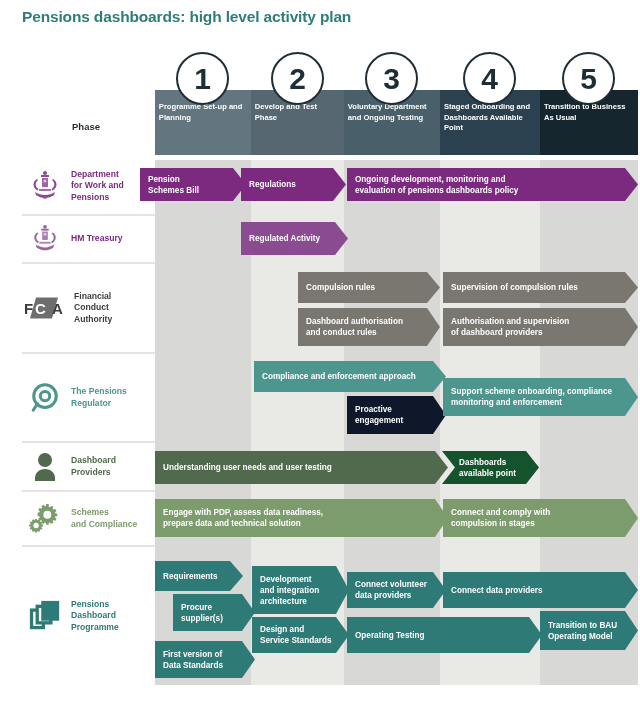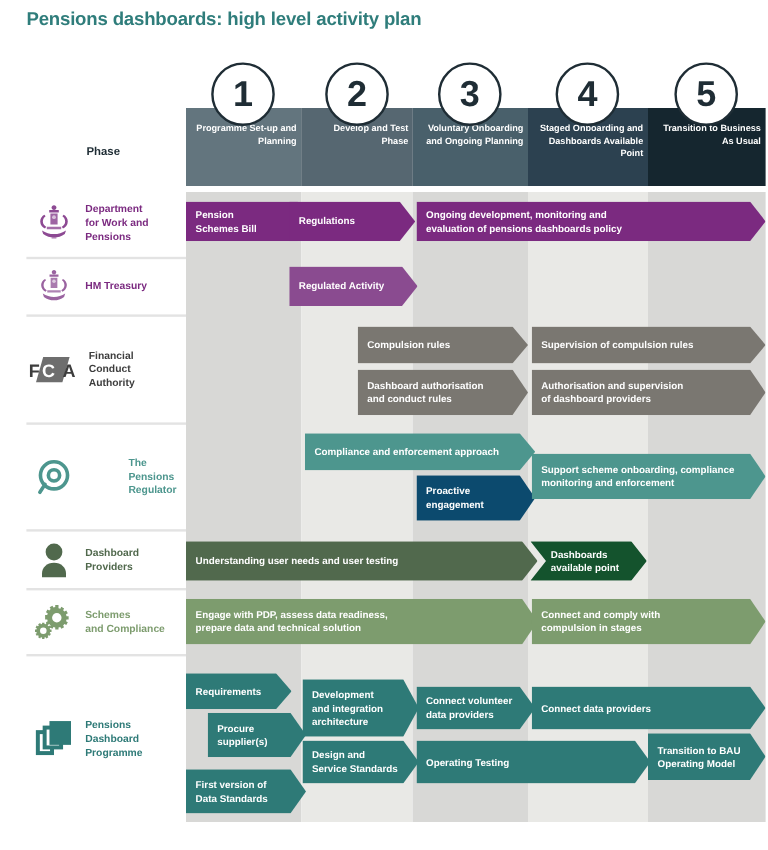--- a/index.html
+++ b/index.html
@@ -23,21 +23,21 @@
     position:absolute;left:22px;top:121px;width:128px;
     text-align:center;font-size:9.5px;font-weight:bold;color:#1f2d35;
   }
   .colhead{
     position:absolute;top:90px;height:65px;
     display:flex;align-items:flex-start;justify-content:center;
     box-sizing:border-box;padding-top:12px;
   }
   .colhead span{
     color:#ffffff;font-size:7.6px;font-weight:bold;line-height:10.5px;
-    text-align:right;display:block;width:92%;
+    text-align:left;display:block;width:92%;
   }
   .circle{
     position:absolute;top:52px;width:53px;height:53px;border-radius:50%;
     background:#ffffff;border:2.5px solid #1f2d35;
     display:flex;align-items:center;justify-content:center;
     box-sizing:border-box;z-index:6;
   }
   .circle b{font-size:30px;font-weight:bold;color:#1f2d35;line-height:1;}
 
   
@@ -88,21 +88,21 @@
 
   <div class="phase-label">Phase</div>
 
   <div class="colhead" style="left:155px;width:96px;background:#63757e;">
     <span>Programme Set-up and Planning</span>
   </div>
   <div class="colhead" style="left:251px;width:93px;background:#566771;">
     <span>Develop and Test Phase</span>
   </div>
   <div class="colhead" style="left:344px;width:96px;background:#49606b;">
-    <span>Voluntary Onboarding and Ongoing Planning</span>
+    <span>Voluntary Department and Ongoing Testing</span>
   </div>
   <div class="colhead" style="left:440px;width:100px;background:#2c4150;">
     <span>Staged Onboarding and Dashboards Available Point</span>
   </div>
   <div class="colhead" style="left:540px;width:98px;background:#15262f;">
     <span>Transition to Business As Usual</span>
   </div>
 
   <div class="circle" style="left:176px;">
     <b>1</b>
@@ -177,21 +177,21 @@
   <div class="sep" style="top:352px;"></div>
 
   <div class="rowlabel" style="top:354px;height:87px;">
     <div class="icon-wrap">
       <svg width="32" height="32" viewBox="0 0 34 34" aria-hidden="true">
         <circle cx="17" cy="15" r="12" fill="none" stroke="#4d968e" stroke-width="3.2"></circle>
         <circle cx="17" cy="15" r="5" fill="none" stroke="#4d968e" stroke-width="3.2"></circle>
         <path d="M9 23 L4.5 30" stroke="#4d968e" stroke-width="3.2" stroke-linecap="round"></path>
       </svg>
     </div>
-    <div class="ltext" style="color:#4d968e;white-space:pre-line;margin-left:36px;">The Pensions
+    <div class="ltext" style="color:#4d968e;white-space:pre-line;">The Pensions
 Regulator</div>
   </div>
   <div class="sep" style="top:441px;"></div>
 
   <div class="rowlabel" style="top:443px;height:47px;">
     <div class="icon-wrap">
       <svg width="26" height="30" viewBox="0 0 26 30" aria-hidden="true">
         <circle cx="13" cy="8" r="7" fill="#51694d"></circle>
         <path d="M13 17c-6 0-10 4-10 9v3h20v-3c0-5-4-9-10-9z" fill="#51694d"></path>
       </svg>
@@ -225,21 +225,21 @@
         <rect x="8" y="6" width="18" height="21" fill="#2e7a77"></rect>
         <rect x="11.5" y="9.5" width="11" height="14" fill="#ffffff"></rect>
         <rect x="14" y="2" width="19" height="21" fill="#2e7a77"></rect>
       </svg>
     </div>
     <div class="ltext" style="color:#2e7a77;white-space:pre-line;">Pensions
 Dashboard
 Programme</div>
   </div>
 
-  <div class="chev arrow" style="left:155px;top:168px;width:106px;height:33px;background:#7b2a80;">
+  <div class="chev arrow" style="left:140px;top:168px;width:106px;height:33px;background:#7b2a80;">
     <div class="ctext" style="white-space:pre-line;">Pension
 Schemes Bill</div>
   </div>
   <div class="chev arrow" style="left:241px;top:168px;width:105px;height:33px;background:#7b2a80;">
     <div class="ctext" style="white-space:pre-line;">Regulations</div>
   </div>
   <div class="chev arrow" style="left:347px;top:168px;width:291px;height:33px;background:#7b2a80;">
     <div class="ctext" style="white-space:pre-line;">Ongoing development, monitoring and
 evaluation of pensions dashboards policy</div>
   </div>
@@ -259,21 +259,21 @@
 and conduct rules</div>
   </div>
   <div class="chev arrow" style="left:443px;top:308px;width:195px;height:38px;background:#7a7771;">
     <div class="ctext" style="white-space:pre-line;">Authorisation and supervision
 of dashboard providers</div>
   </div>
 
   <div class="chev arrow" style="left:254px;top:361px;width:192px;height:31px;background:#4d968e;">
     <div class="ctext" style="white-space:pre-line;">Compliance and enforcement approach</div>
   </div>
-  <div class="chev arrow" style="left:347px;top:396px;width:99px;height:38px;background:#0c4a6e;">
+  <div class="chev arrow" style="left:347px;top:396px;width:99px;height:38px;background:#0f172a;">
     <div class="ctext" style="white-space:pre-line;">Proactive
 engagement</div>
   </div>
   <div class="chev arrow" style="left:443px;top:378px;width:195px;height:38px;background:#4d968e;">
     <div class="ctext" style="white-space:pre-line;">Support scheme onboarding, compliance
 monitoring and enforcement</div>
   </div>
 
   <div class="chev arrow" style="left:155px;top:451px;width:293px;height:33px;background:#51694d;">
     <div class="ctext" style="white-space:pre-line;">Understanding user needs and user testing</div>

